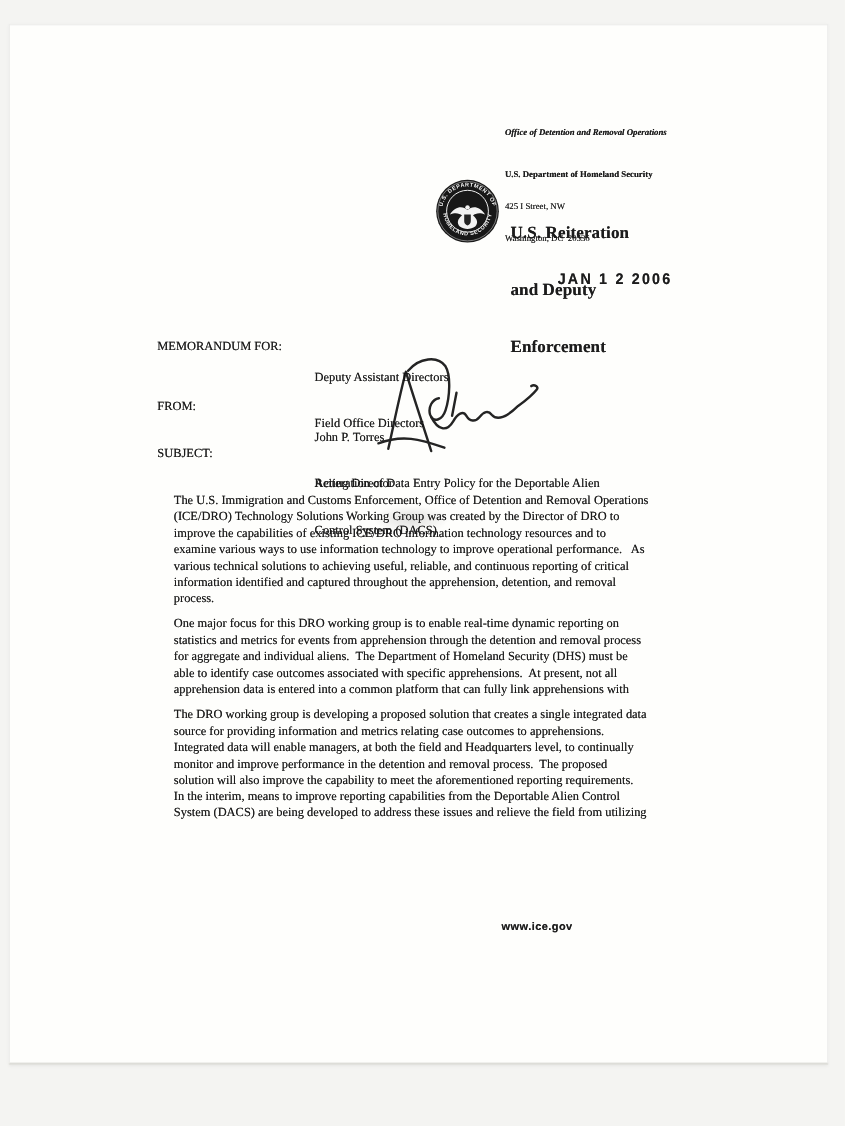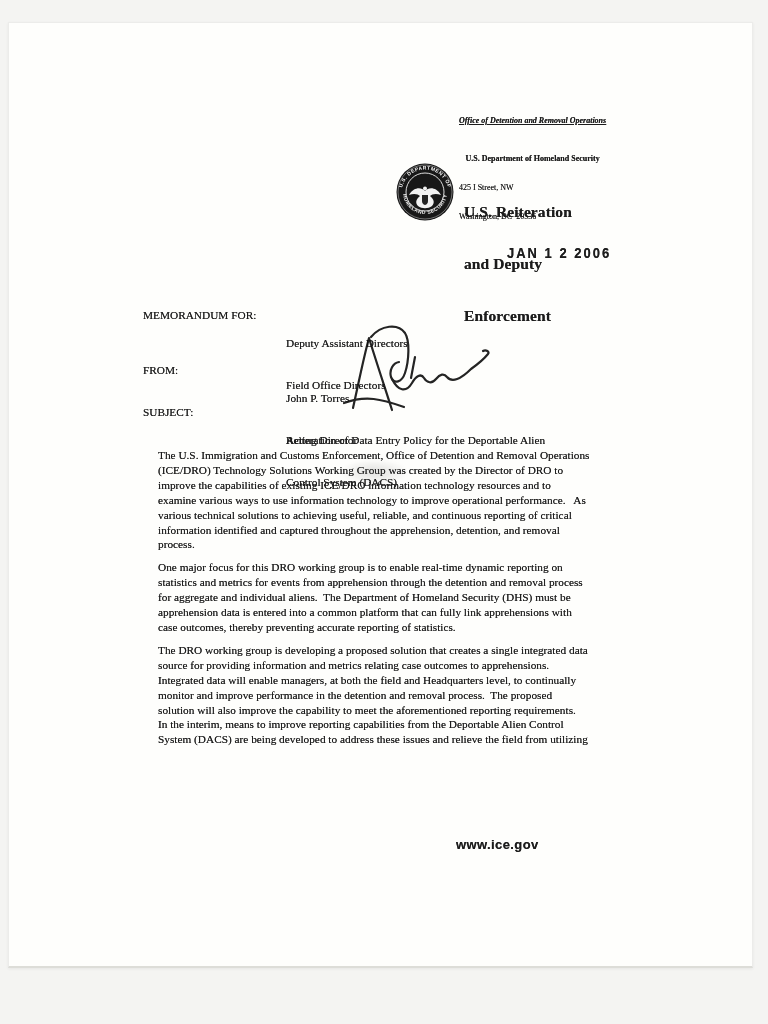--- a/index.html
+++ b/index.html
@@ -8,22 +8,22 @@
           font-family:"Liberation Serif", serif; }
   .page { position:absolute; left:8px; top:22px; width:745px; height:946px;
           background:#fefefc; border:1px solid #ececea; border-bottom:2px solid #ddddd8;
           box-shadow:0 1px 3px rgba(0,0,0,0.06); }
   .page * { color:#1c1c1c; }
   .ink { text-shadow:0 0 0.5px rgba(20,20,20,0.75); }
 
   
   .letterhead { position:absolute; left:450px; top:74px; font-size:8px; line-height:9.6px;
                 white-space:pre; }
-  .lh-office { font-style:italic; font-weight:700; margin-bottom:9px;text-decoration:underline; }
-  .lh-dept { font-weight:700;text-align:center; }
+  .lh-office { font-style:italic; font-weight:700; margin-bottom:9px; }
+  .lh-dept { font-weight:700; }
 
   
   .logo-row { position:absolute; left:386px; top:139px; display:flex; gap:9px; }
   .seal { width:60px; height:60px; }
   .wordmark { margin-top:6px; font-size:15.5px; line-height:17.4px; font-weight:700;
               letter-spacing:0.1px; white-space:pre; }
 
   
   .stamp { position:absolute; left:498px; top:223px; font-family:"Liberation Sans", sans-serif;
            font-weight:700; font-size:13px; letter-spacing:2px; white-space:pre;
@@ -42,21 +42,21 @@
 
   
   .signature { position:absolute; left:317px; top:298px; width:165px; height:100px; z-index:3; }
 
   
   .smudge { position:absolute; left:330px; top:436px; width:70px; height:26px; z-index:1;
             background:radial-gradient(ellipse at center, rgba(90,90,90,0.18), rgba(90,90,90,0) 70%);
             filter:blur(1px); }
 
   .footer { position:absolute; left:447px; top:814px; font-family:"Liberation Sans", sans-serif;
-            font-weight:700; font-size:13px; letter-spacing:0.4px; }
+            font-weight:700; font-size:10px; letter-spacing:0.4px; }
 </style>
 </head>
 <body>
 
 <div class="root">
   <div class="page ink">
 
     <div class="letterhead">
       <div class="lh-office">Office of Detention and Removal Operations</div>
       <div class="lh-dept">U.S. Department of Homeland Security</div>
@@ -133,22 +133,22 @@
           <div>improve the capabilities of existing ICE/DRO information technology resources and to</div>
           <div>examine various ways to use information technology to improve operational performance.   As</div>
           <div>various technical solutions to achieving useful, reliable, and continuous reporting of critical</div>
           <div>information identified and captured throughout the apprehension, detention, and removal</div>
           <div>process.</div>
         </div>
       <div class="para">
           <div>One major focus for this DRO working group is to enable real-time dynamic reporting on</div>
           <div>statistics and metrics for events from apprehension through the detention and removal process</div>
           <div>for aggregate and individual aliens.  The Department of Homeland Security (DHS) must be</div>
+          <div>able to identify case outcomes associated with specific apprehensions.  At present, not all</div>
           <div>apprehension data is entered into a common platform that can fully link apprehensions with</div>
-          <div>case outcomes, thereby preventing accurate reporting of statistics.</div>
         </div>
       <div class="para">
           <div>The DRO working group is developing a proposed solution that creates a single integrated data</div>
           <div>source for providing information and metrics relating case outcomes to apprehensions.</div>
           <div>Integrated data will enable managers, at both the field and Headquarters level, to continually</div>
           <div>monitor and improve performance in the detention and removal process.  The proposed</div>
           <div>solution will also improve the capability to meet the aforementioned reporting requirements.</div>
           <div>In the interim, means to improve reporting capabilities from the Deportable Alien Control</div>
           <div>System (DACS) are being developed to address these issues and relieve the field from utilizing</div>
         </div>

